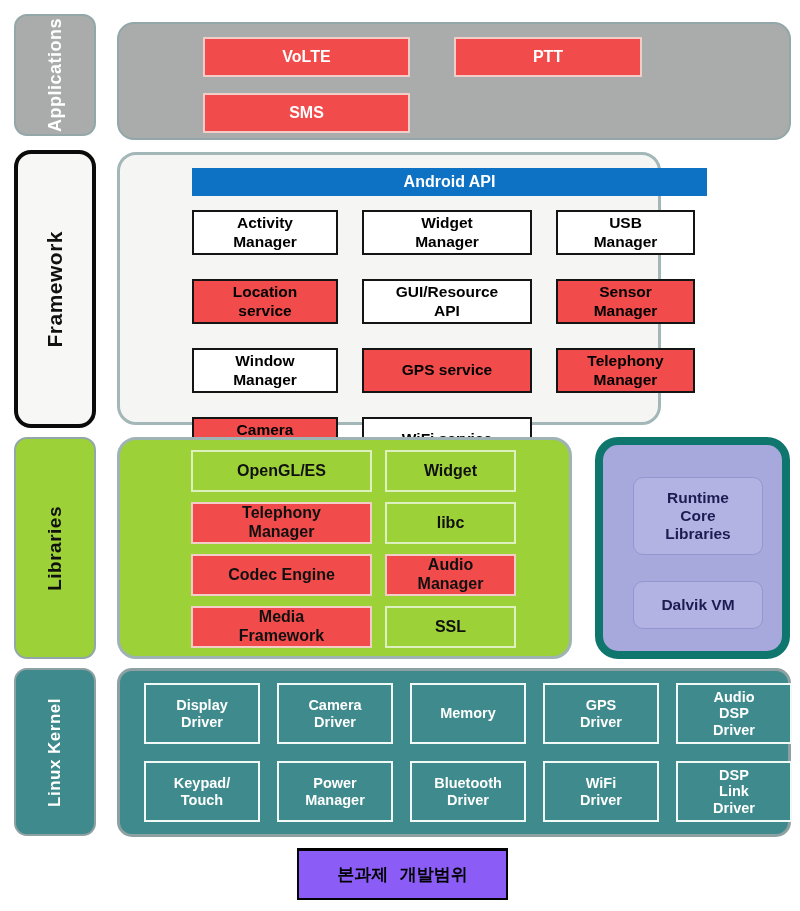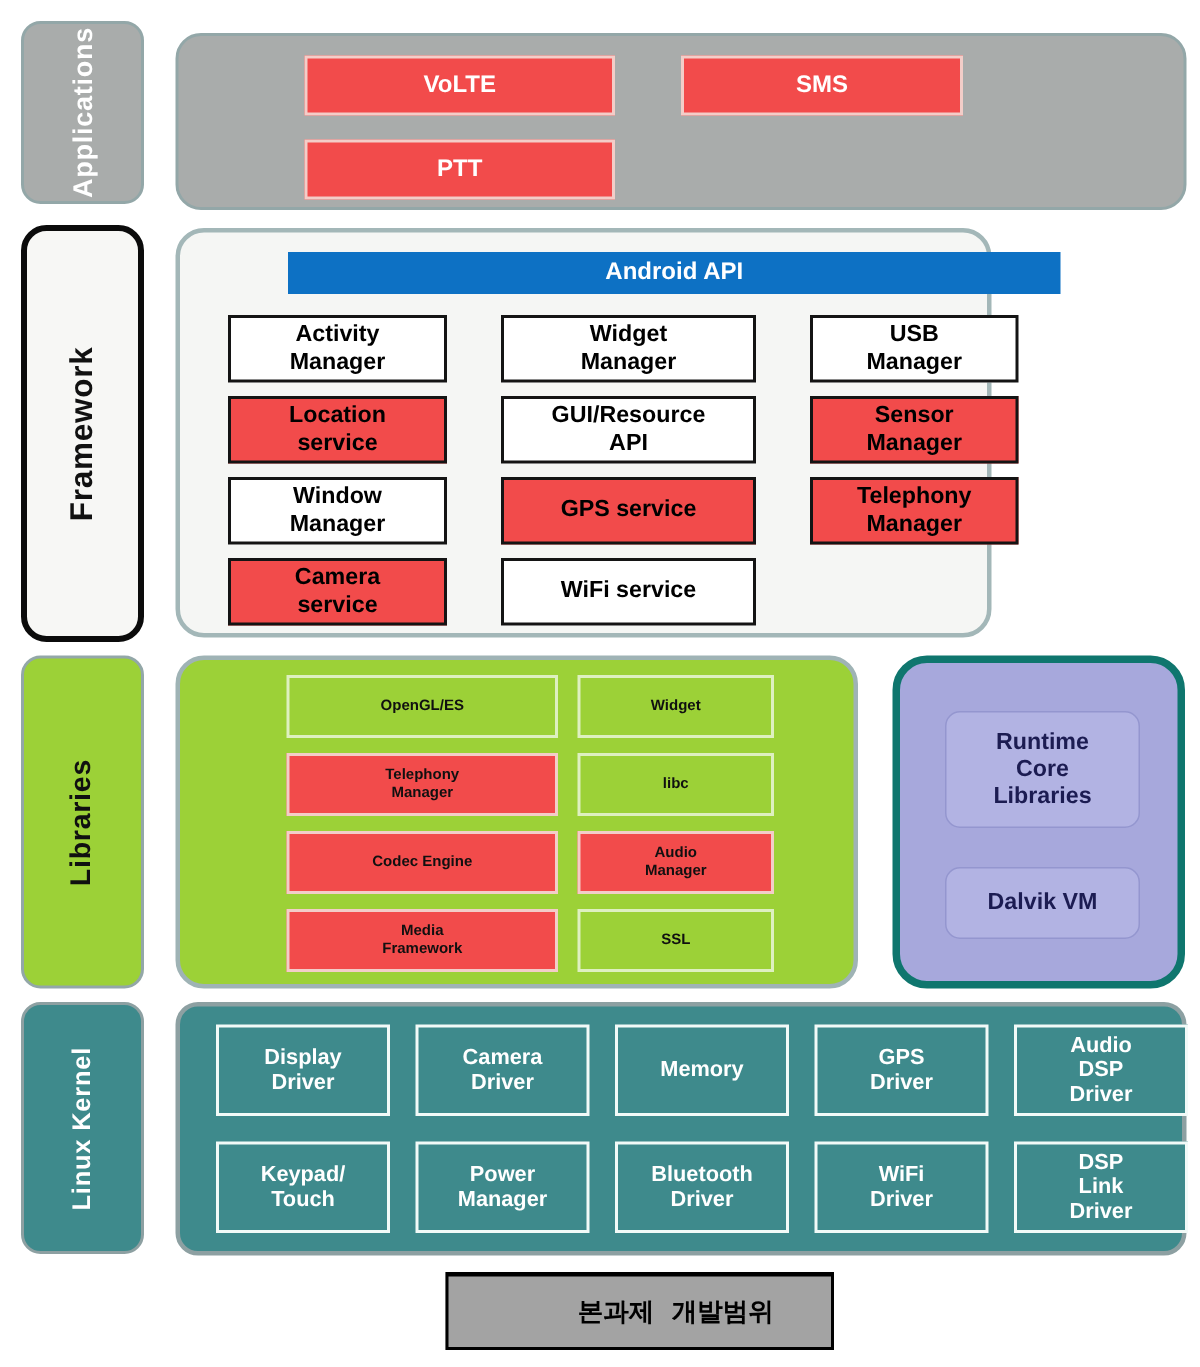--- a/index.html
+++ b/index.html
@@ -31,54 +31,54 @@
   .app-grid{display:grid;grid-template-columns:207px 188px;column-gap:44px;row-gap:16px;}
   .app-box{height:40px;background:#f24b4b;border:2px solid #f3cdc8;color:#fff;
            font-weight:bold;font-size:16px;}
 
   
   .panel-fw{left:117px;top:152px;width:544px;height:273px;background:#f5f6f4;
             border:3px solid #a3b7b8;border-radius:19px;}
   .api-bar{margin:13px 0 0 72px;width:515px;height:28px;background:#0d71c4;color:#fff;
            font-weight:bold;font-size:16px;display:flex;align-items:center;justify-content:center;}
   .fw-grid{display:grid;grid-template-columns:146px 170px 139px;column-gap:36px;row-gap:9px;
-           padding:14px 0 0 32px;}
+           padding:14px 0 0 72px;gap:24px;}
   .fw-box{height:45px;background:#fff;border:2px solid #141414;color:#000;
           font-weight:bold;font-size:15.5px;}
   .fw-box.hl{background:#f24b4b;}
 
   
   .panel-lib{left:117px;top:437px;width:455px;height:222px;background:#9cd137;
              border:3px solid #9fb3b5;border-radius:19px;}
   .lib-grid{display:grid;grid-template-columns:181px 131px;column-gap:13px;row-gap:10px;
             padding:10px 0 0 71px;}
   .lib-box{height:42px;background:#9cd137;border:2px solid #def0c0;color:#101010;
-           font-weight:bold;font-size:10px;}
+           font-weight:bold;font-size:16px;}
   .lib-box.hl{background:#f24b4b;border-color:#f3cdc8;}
 
   
   .panel-rt{left:595px;top:437px;width:195px;height:222px;background:#a7a8dc;
-            border:5px solid #0f766e;border-radius:23px;text-decoration:underline;}
+            border:8px solid #0f766e;border-radius:23px;text-decoration:underline;}
   .rt-box{position:absolute;left:30px;width:130px;background:#b2b3e3;border:1px solid #9496cf;
           border-radius:10px;color:#1c1c52;font-weight:600;font-size:15.5px;}
   .rt-box1{top:32px;height:78px;}
   .rt-box2{top:136px;height:48px;}
 
   
   .panel-krn{left:117px;top:668px;width:674px;height:169px;background:#3e8a8c;
              border:3px solid #8da0a2;border-radius:15px;}
   .krn-grid{display:grid;grid-template-columns:repeat(5,116px);column-gap:10px;row-gap:10px;
             padding:12px 0 0 24px;gap:17px;}
   .krn-box{height:61px;background:#3e8a8c;border:2px solid #f2faf8;color:#fff;
            font-weight:bold;font-size:14.5px;line-height:1.12;}
 
   
-  .legend{position:absolute;left:297px;top:848px;width:207px;height:47px;background:#a3a3a3;
+  .legend{position:absolute;left:297px;top:848px;width:207px;height:47px;background:#8b5cf6;
           border:2px solid #000;border-top-width:3px;display:flex;align-items:center;
-          justify-content:center;color:#000;font-weight:bold;font-size:17px;word-spacing:7px;padding-left:48px;}
+          justify-content:center;color:#000;font-weight:bold;font-size:17px;word-spacing:7px;}
 </style>
 </head>
 <body>
 
 <div class="canvas">
 
   <div class="tab tab-app">
     <span class="vtext">Applications</span>
   </div>
   <div class="tab tab-fw">
@@ -90,24 +90,24 @@
   <div class="tab tab-krn">
     <span class="vtext">Linux Kernel</span>
   </div>
 
   <div class="panel panel-app">
     <div class="app-grid">
       <div class="box app-box">
           <span>VoLTE</span>
         </div>
       <div class="box app-box">
+          <span>PTT</span>
+        </div>
+      <div class="box app-box">
           <span>SMS</span>
-        </div>
-      <div class="box app-box">
-          <span>PTT</span>
         </div>
     </div>
   </div>
 
   <div class="panel panel-fw">
     <div class="api-bar">
       <span>Android API</span>
     </div>
     <div class="fw-grid">
       <div class="box fw-box">

